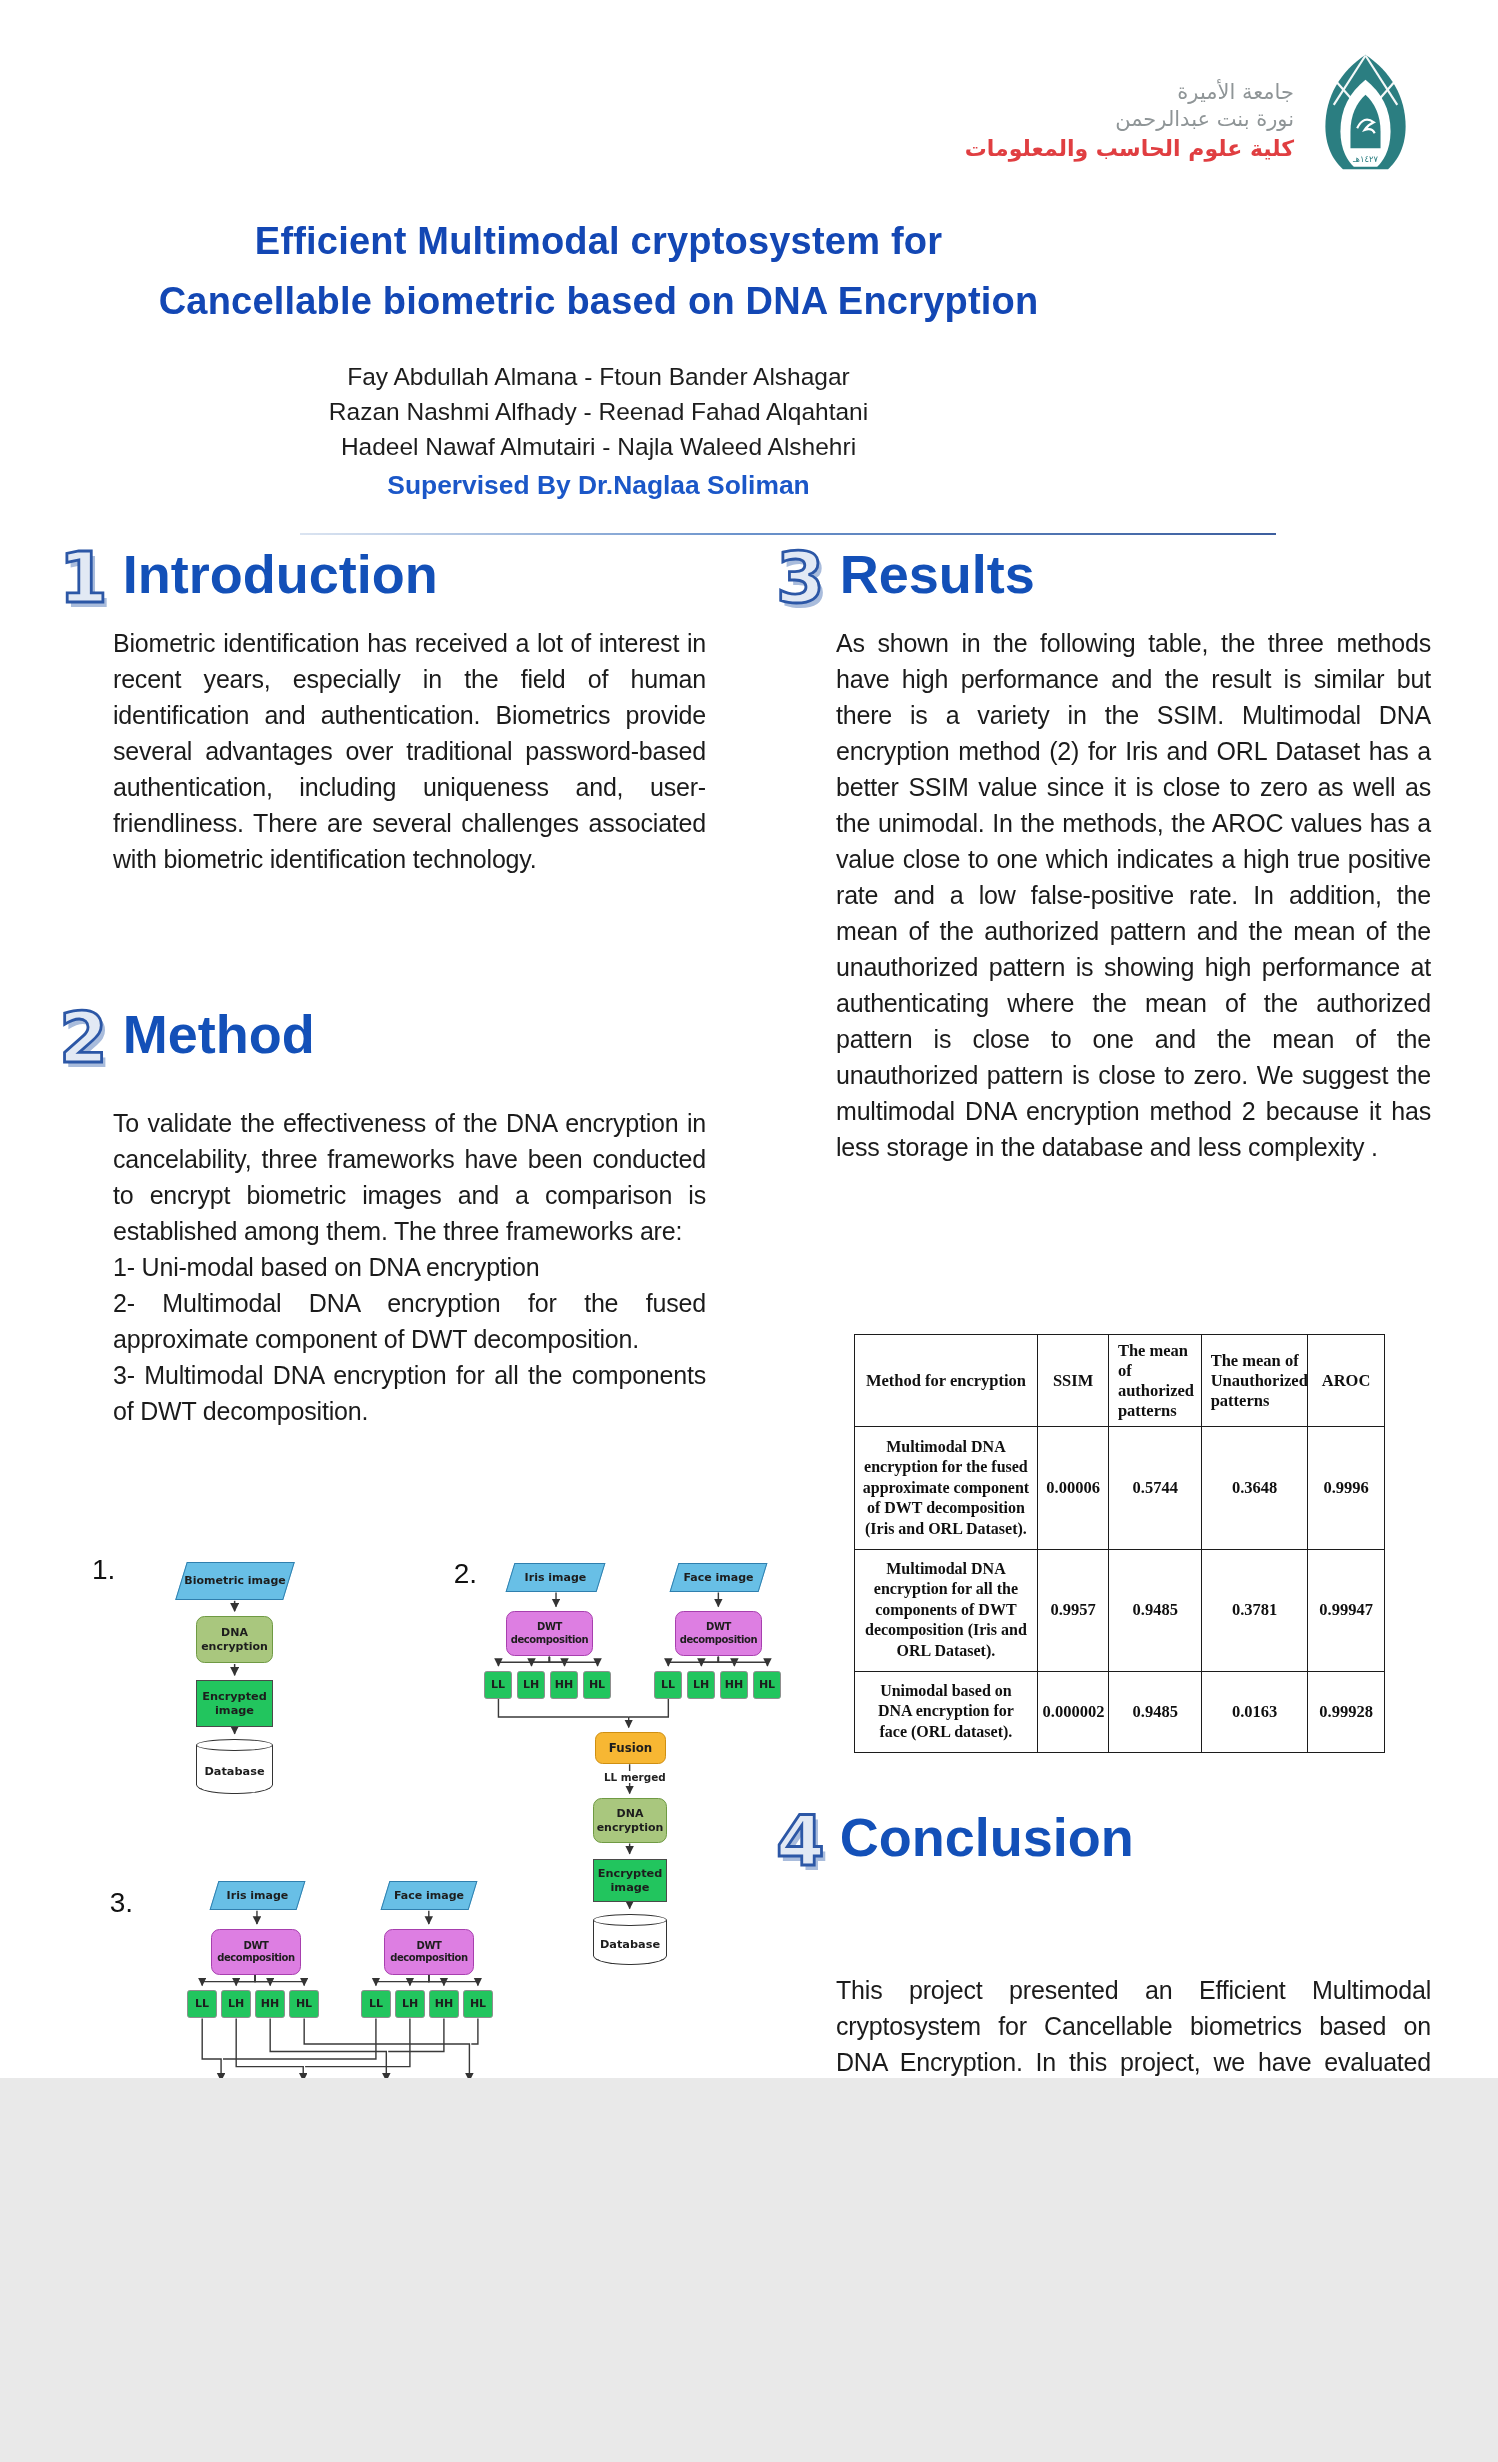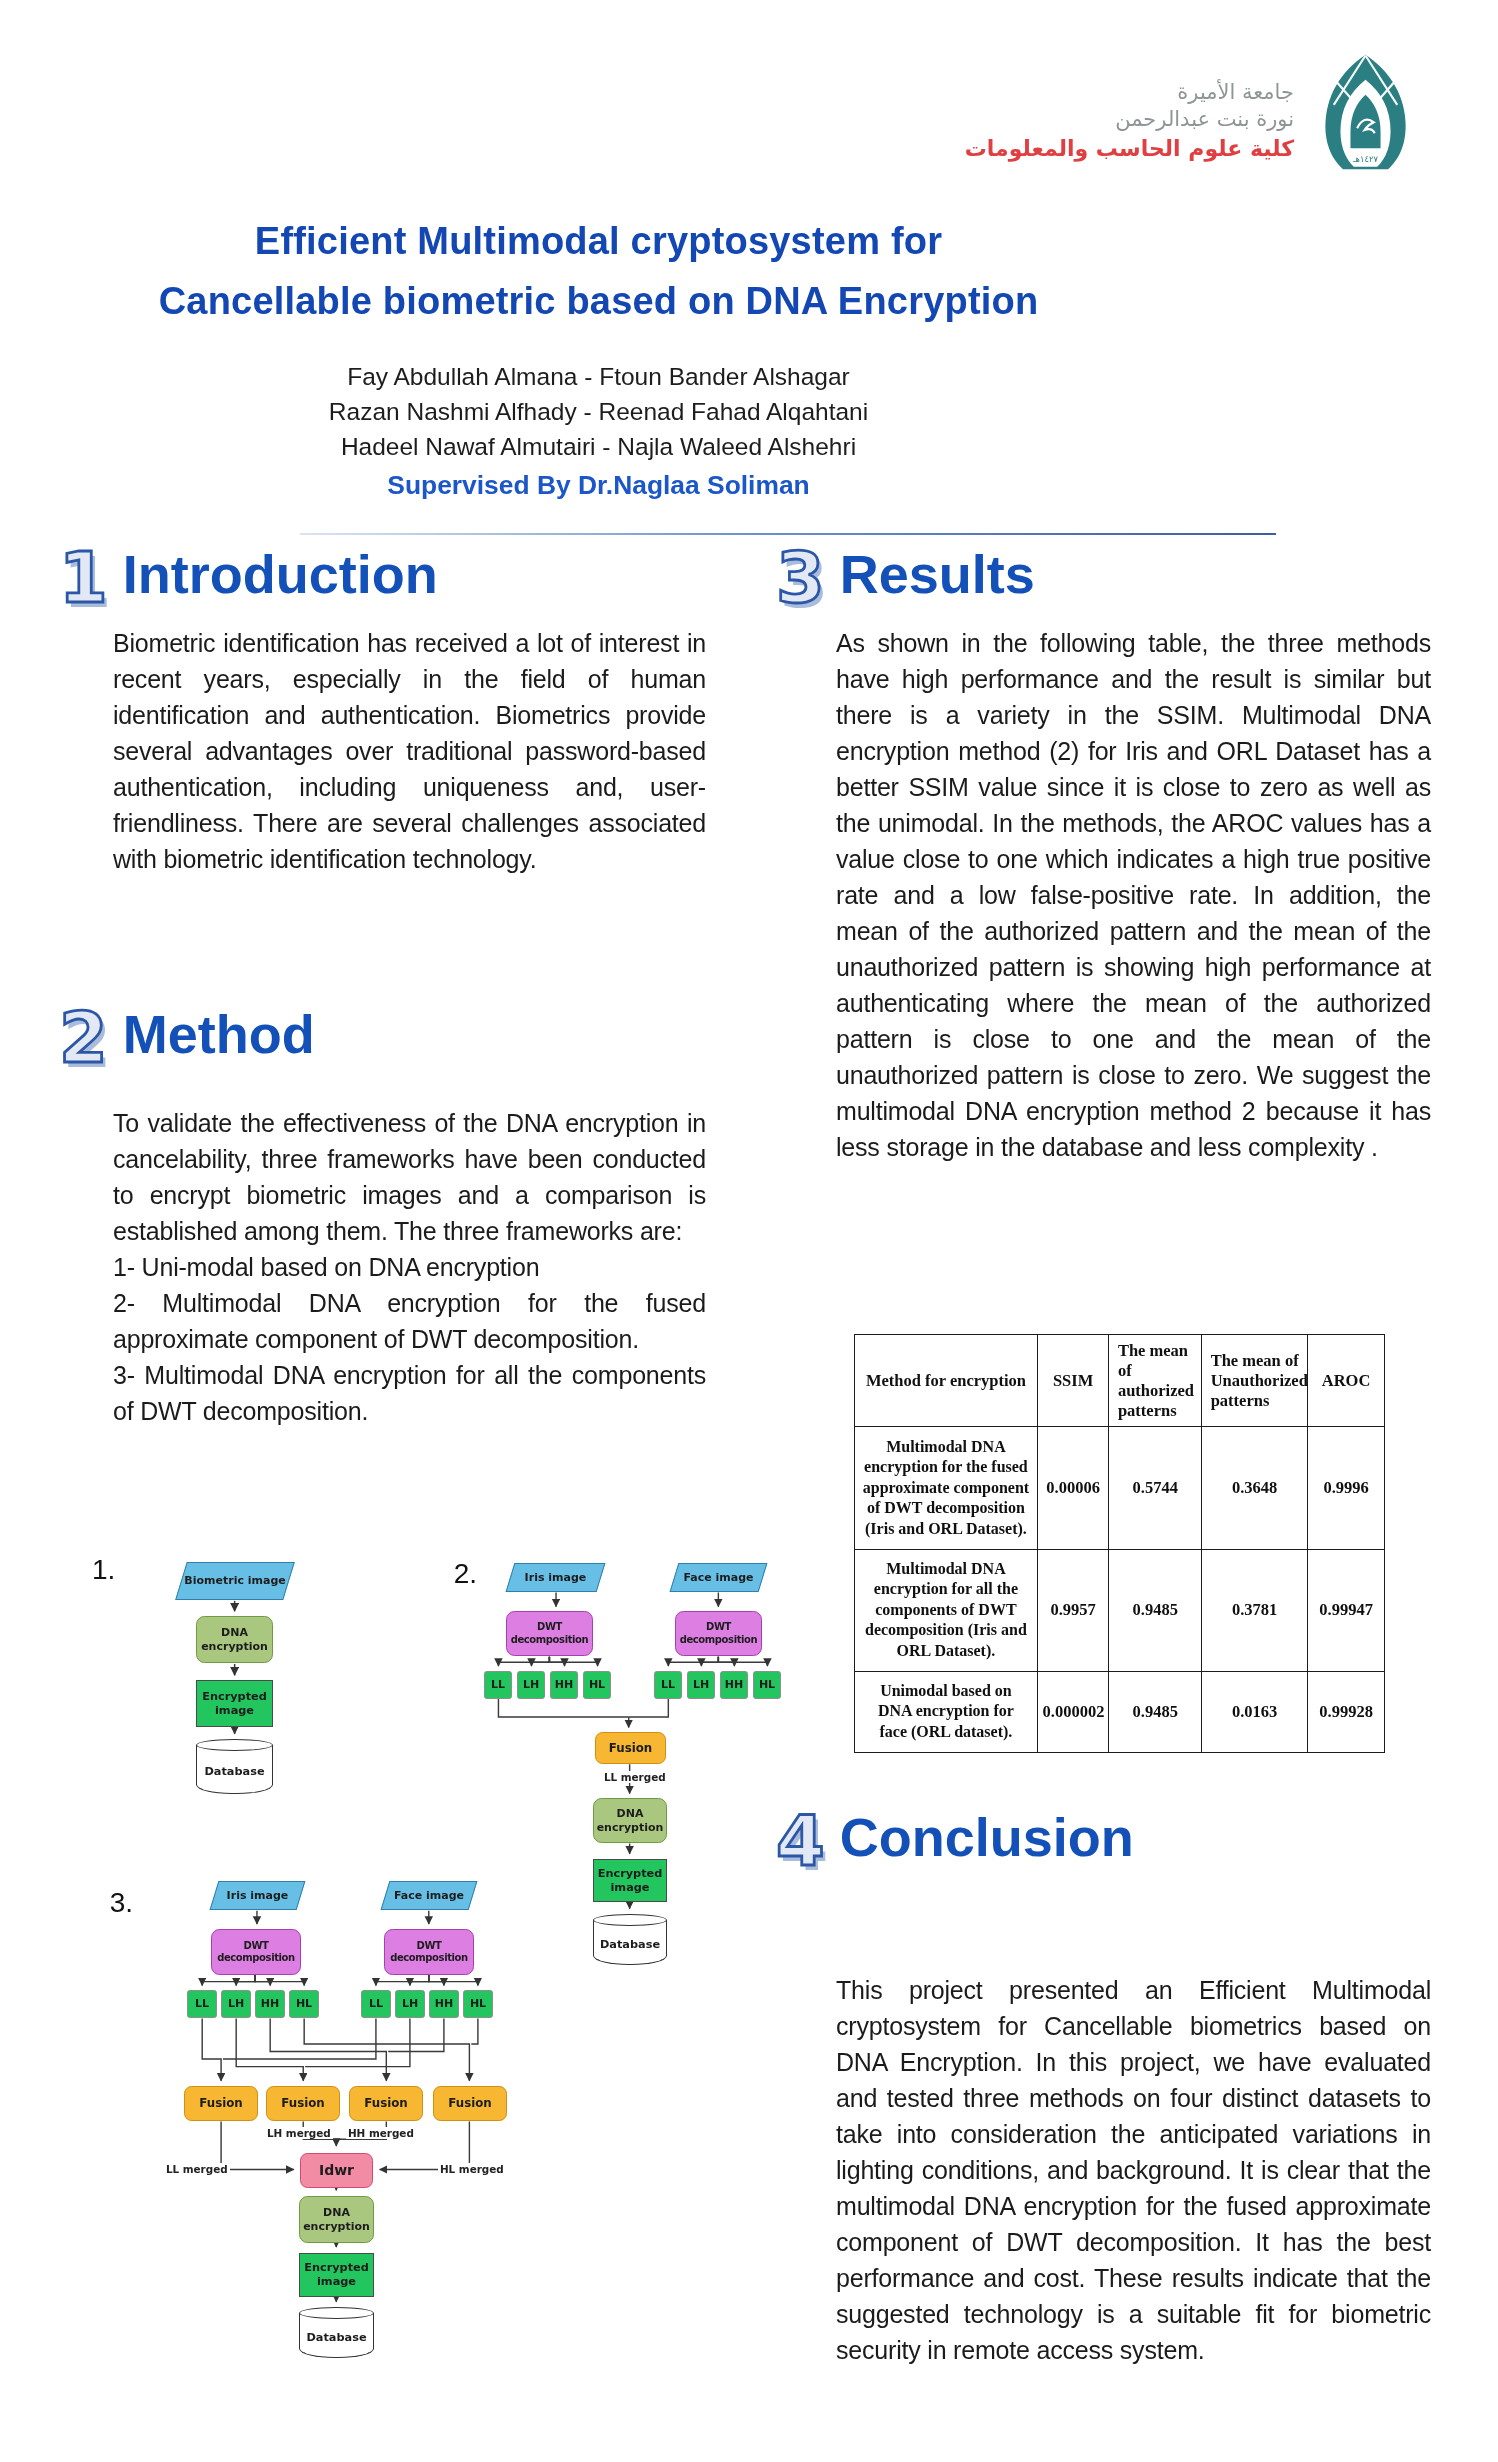--- a/index.html
+++ b/index.html
@@ -1,16 +1,16 @@
 <!DOCTYPE html>
 <html style="font-size:15px"><head>
 <meta charset="utf-8">
 <style>
   html,body { margin:0; padding:0; background:#e9e9e9; }
-  .poster { position:relative; width:1498px; height:2462px; background:#ffffff;
+  .poster { position:relative; width:1498px; height:2078px; background:#ffffff;
             font-family:"Liberation Sans", sans-serif; overflow:hidden; margin:0 auto; }
 
   
   .logo-text { position:absolute; top:79px; right:204px; text-align:right; direction:rtl;
                font-family:"DejaVu Sans", sans-serif; line-height:1.27; }
   .logo-text .uni { color:#8f9597; font-size:21px; }
   .logo-text .college { color:#e03e41; font-size:22px; font-weight:bold; margin-top:2.8px; }
   .logo-mark { position:absolute; top:53px; right:77px; width:111px; height:117px; }
 
   .title { position:absolute; top:211px; left:0; width:1197px; text-align:center;

